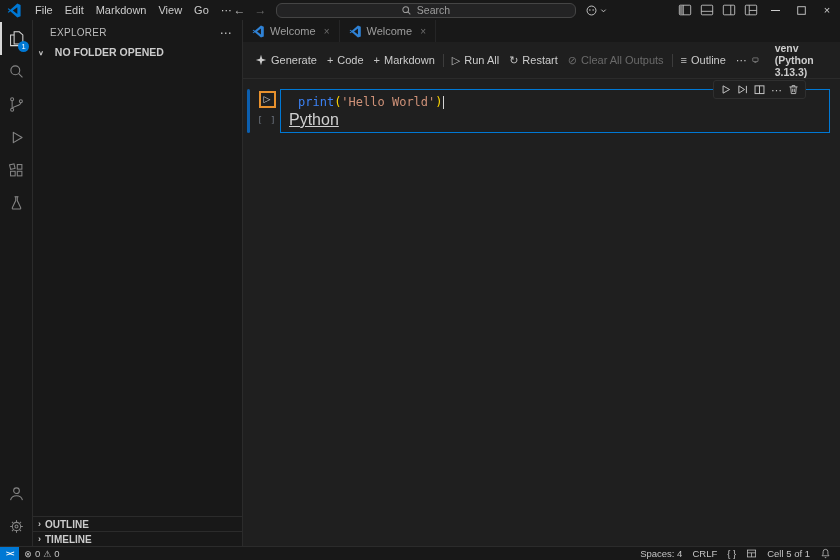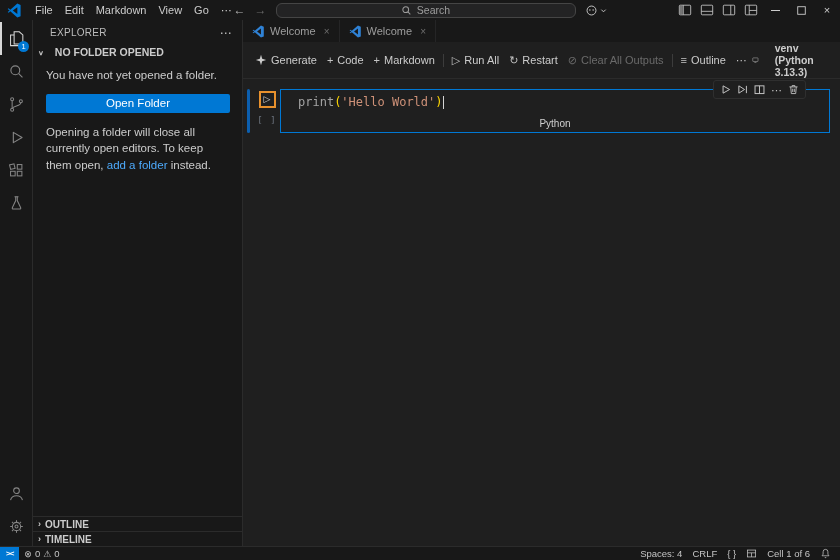--- a/index.html
+++ b/index.html
@@ -77,23 +77,23 @@
   .ct-more { font-size:11px; line-height:10px; padding:0 1px; }
 
   .cell-row { display:flex; margin-left:4px; position:relative; align-items:stretch; }
   .focus-bar { flex:0 0 3px; background:#0c5faf; border-radius:2px; margin-right:4px; }
   .gutter { flex:0 0 26px; display:flex; flex-direction:column; align-items:center; gap:7px; padding-top:2px; }
   .run-btn { width:17px; height:17px; border:2px solid #e8912d; background:#1f1f1f; color:#d7d7d7;
     display:flex; align-items:center; justify-content:center; font-size:9px; line-height:1; }
   .exec-count { font-family:"DejaVu Sans Mono", monospace; font-size:9px; color:#6e7681; letter-spacing:1px; }
   .cell-box { flex:1; margin-right:10px; border:1px solid #0078d4; min-height:44px; display:flex; flex-direction:column; background:#1f1f1f; }
   .code-line { font-family:"DejaVu Sans Mono", monospace; font-size:12px; padding:5px 0 0 17px; white-space:pre; color:#d4d4d4; }
-  .tok-fn { color:#a3a3a3; } .tok-brk { color:#ffd700; } .tok-str { color:#ce9178; }
+  .tok-fn { color:#3b82f6; } .tok-brk { color:#ffd700; } .tok-str { color:#ce9178; }
   .caret { display:inline-block; width:1px; height:13px; background:#d4d4d4; vertical-align:text-bottom; }
-  .cell-status { margin-top:auto; display:flex; justify-content:center; padding:2px 8px 3px; font-size:10px; color:#d0d0d0; }
+  .cell-status { margin-top:auto; display:flex; justify-content:flex-start; padding:2px 8px 3px; font-size:16px; color:#d0d0d0;text-decoration:underline; }
 
   
   .statusbar { flex:0 0 14px; background:#181818; border-top:1px solid #2b2b2b; display:flex; align-items:center; font-size:9.5px; color:#c5c5c5; }
   .remote { height:100%; background:#0078d4; color:#ffffff; display:flex; align-items:center; padding:0 6px;
     font-size:8px; font-weight:bold; letter-spacing:-1px; }
   .sb-item { padding:0 5px; display:flex; align-items:center; gap:3px; white-space:nowrap; }
   .prob-ic { font-size:9px; }
   .sb-right { margin-left:auto; display:flex; align-items:center; padding-right:4px; }
   .sb-right svg { width:11px; height:11px; }
 </style>
@@ -244,25 +244,20 @@
     </div>
 
     <div class="sidebar">
       <div class="sb-header">
         <span>EXPLORER</span>
         <span class="sb-more">⋯</span>
       </div>
       <div class="sb-sec">
         <span class="chev">∨</span>
         <span>NO FOLDER OPENED</span>
-      </div>
-      <div class="sb-body">
-        <div>You have not yet opened a folder.</div>
-        <button class="open-btn">Open Folder</button>
-        <div><span>Opening a folder will close all currently open editors. To keep them open, </span><span class="link">add a folder</span><span> instead.</span></div>
       </div>
       <div class="sb-fill"></div>
       <div class="sb-row">
         <span class="chev">›</span>
         <span>OUTLINE</span>
       </div>
       <div class="sb-row">
         <span class="chev">›</span>
         <span>TIMELINE</span>
       </div>
@@ -392,21 +387,21 @@
       <span class="sb-item">Spaces: 4</span>
       <span class="sb-item">CRLF</span>
       <span class="sb-item">{ }</span>
       <span class="sb-item">
         <svg viewBox="0 0 16 16" fill="none" stroke="currentColor" stroke-width="1.1">
           <rect x="2" y="3" width="12" height="10"></rect>
             <line x1="2" y1="7" x2="14" y2="7"></line>
             <line x1="8" y1="7" x2="8" y2="13"></line>
         </svg>
       </span>
-      <span class="sb-item">Cell 1 of 6</span>
+      <span class="sb-item">Cell 5 of 1</span>
       <span class="sb-item">
         <svg viewBox="0 0 16 16" fill="none" stroke="currentColor" stroke-width="1.1">
           <path d="M8 2a3.5 3.5 0 0 1 3.5 3.5V9l1.5 2.3H3L4.5 9V5.5A3.5 3.5 0 0 1 8 2z"></path>
           <path d="M6.8 13.2a1.3 1.3 0 0 0 2.4 0"></path>
         </svg>
       </span>
     </div>
   </div>
 
 </div>

